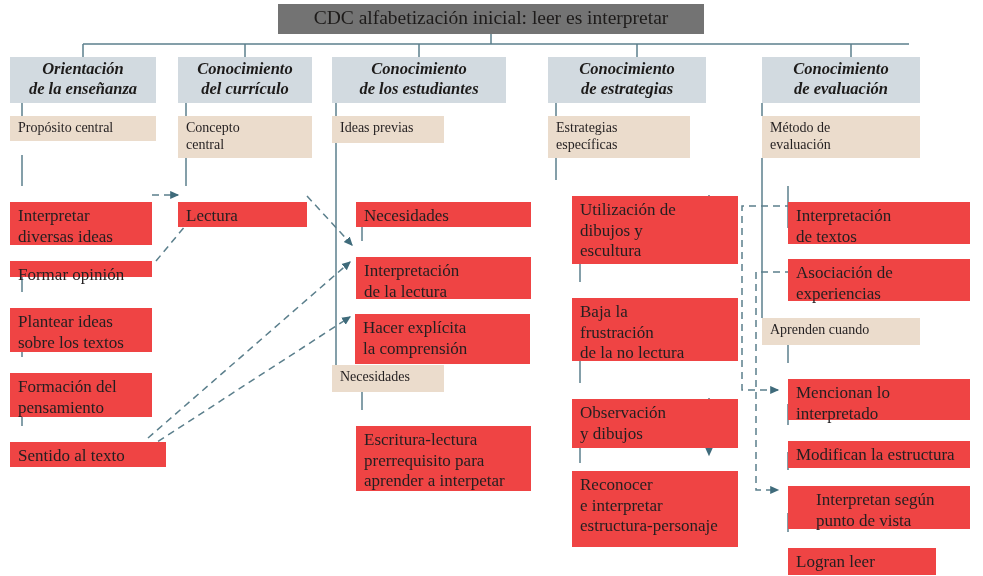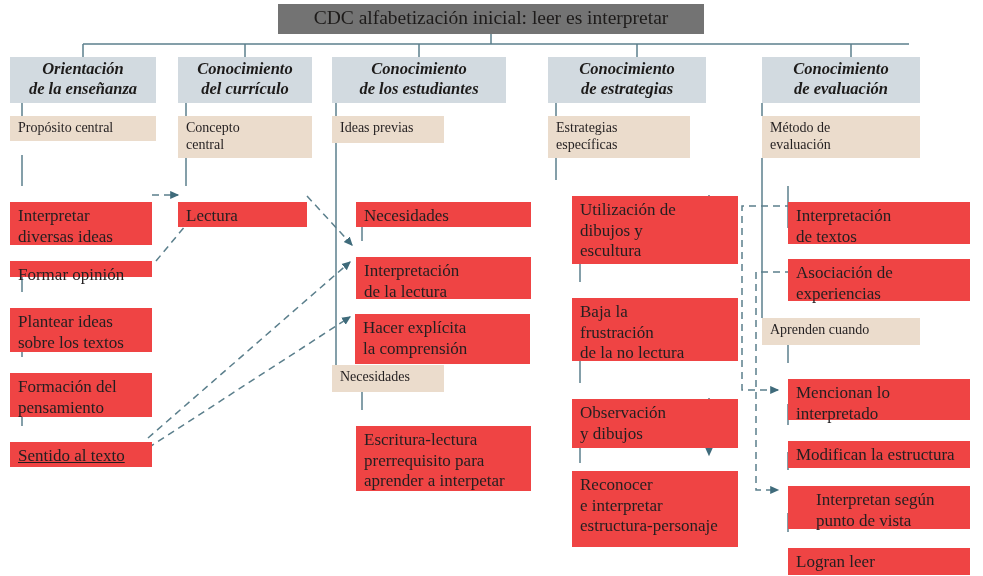--- a/index.html
+++ b/index.html
@@ -164,21 +164,21 @@
   </div>
 
   <div class="node lvl2" style="left:10px;top:292px;width:142px;height:44px;">
     <span>Plantear ideas<br>sobre los textos</span>
   </div>
 
   <div class="node lvl2" style="left:10px;top:357px;width:142px;height:44px;">
     <span>Formación del<br>pensamiento</span>
   </div>
 
-  <div class="node lvl2" style="left:10px;top:426px;width:142px;height:25px;text-decoration:underline;">
+  <div class="node lvl2" style="left:10px;top:426px;width:156px;height:25px;">
     <span>Sentido al texto</span>
   </div>
 
   <div class="node header" style="left:178px;top:57px;width:134px;height:46px;">
     <span>
       <span>Conocimiento</span><br>
       <span>del currículo</span>
     </span>
   </div>
 
@@ -276,17 +276,17 @@
   </div>
 
   <div class="node lvl2" style="left:788px;top:425px;width:182px;height:27px;">
     <span>Modifican la estructura</span>
   </div>
 
   <div class="node lvl2" style="left:788px;top:470px;width:182px;height:43px;padding-left:28px;">
     <span>Interpretan según<br>punto de vista</span>
   </div>
 
-  <div class="node lvl2" style="left:788px;top:532px;width:182px;height:27px;">
+  <div class="node lvl2" style="left:788px;top:532px;width:148px;height:27px;">
     <span>Logran leer</span>
   </div>
 
 </div>
 
 </body></html>

